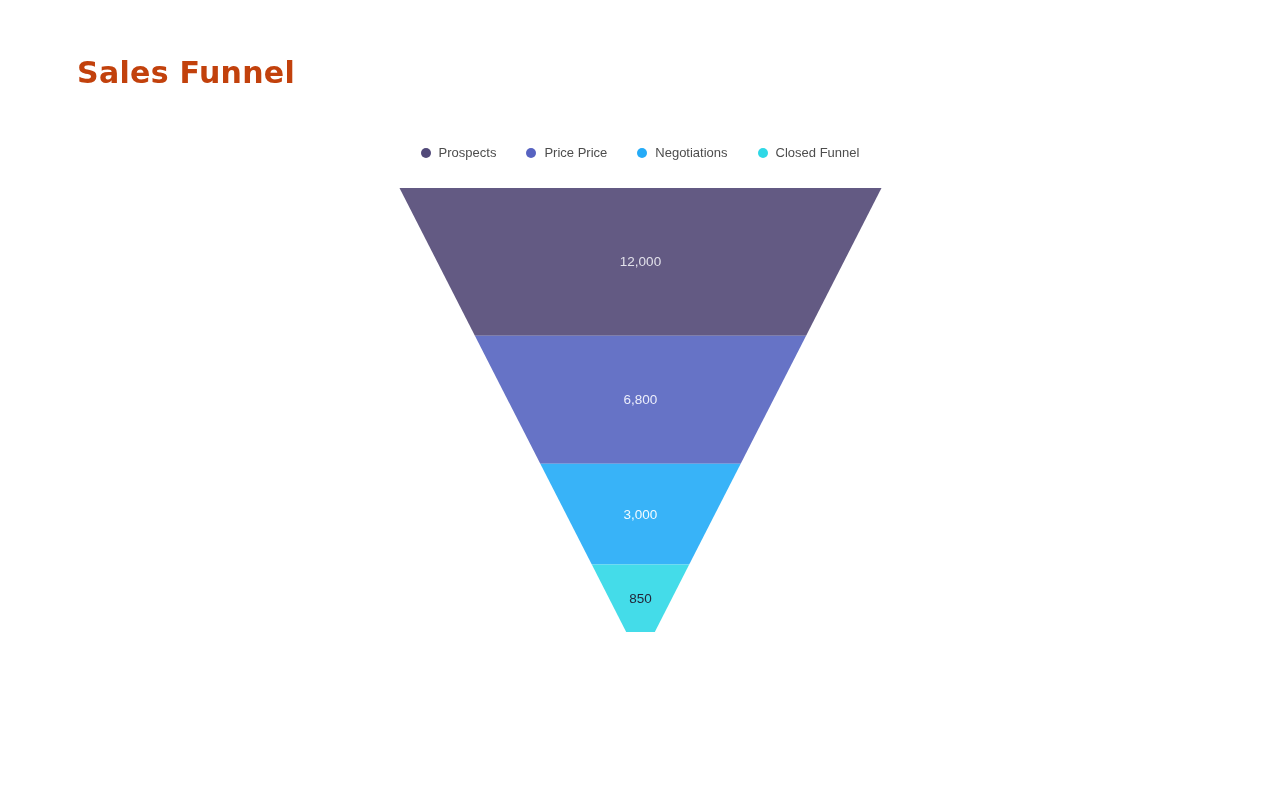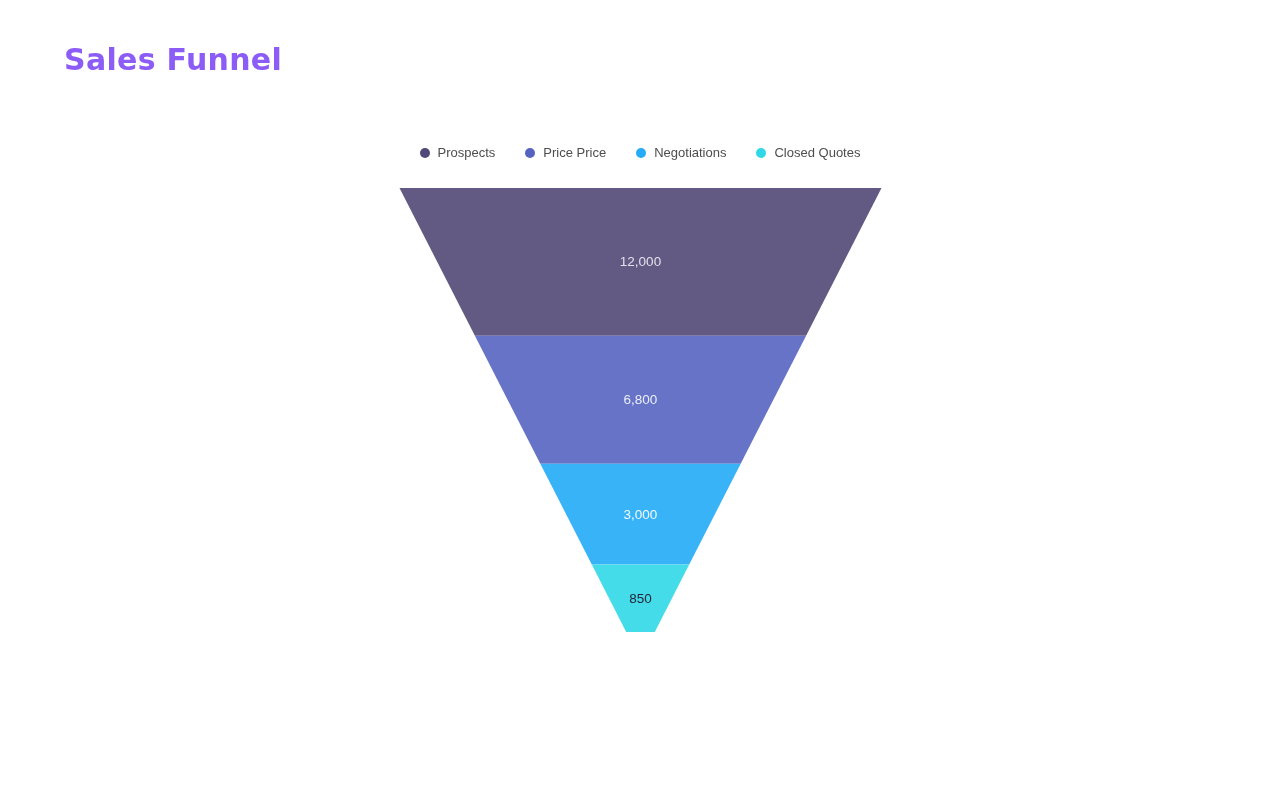--- a/index.html
+++ b/index.html
@@ -14,26 +14,26 @@
   .page {
     position: relative;
     width: 1280px;
     height: 800px;
     background: #ffffff;
   }
   .page-title {
     position: absolute;
     left: 60px;
     top: 38px;
-    margin: 4px;
+    margin: 17px;
     font-family: "DejaVu Sans", sans-serif;
     font-size: 30px;
     font-weight: 800;
     letter-spacing: 0.3px;
-    color: #8b5cf6;
+    color: #c2410c;
   }
   .chart-legend {
     position: absolute;
     left: 0;
     top: 145px;
     width: 1280px;
     display: flex;
     justify-content: center;
     align-items: center;
     column-gap: 30px;
@@ -88,21 +88,21 @@
       <div class="legend-item">
         <span class="legend-dot" style="background: rgb(87, 99, 193);"></span>
         <span class="legend-label">Price Price</span>
       </div>
       <div class="legend-item">
         <span class="legend-dot" style="background: rgb(37, 171, 247);"></span>
         <span class="legend-label">Negotiations</span>
       </div>
       <div class="legend-item">
         <span class="legend-dot" style="background: rgb(47, 216, 230);"></span>
-        <span class="legend-label">Closed Quotes</span>
+        <span class="legend-label">Closed Funnel</span>
       </div>
     </div>
 
   <svg class="funnel-svg" id="funnel-svg" viewBox="0 0 1280 800" xmlns="http://www.w3.org/2000/svg">
       <polygon points="399.5,188.0 881.5,188.0 806.1,335.7 474.9,335.7" fill="#635a83"></polygon>
       <text x="640.5" y="261.9" text-anchor="middle" dominant-baseline="central" fill="#e2e1ea" class="funnel-value-label">12,000</text>
       <polygon points="474.9,335.7 806.1,335.7 740.7,463.7 540.3,463.7" fill="#6673c6"></polygon>
       <text x="640.5" y="399.7" text-anchor="middle" dominant-baseline="central" fill="#eceefb" class="funnel-value-label">6,800</text>
       <polygon points="540.3,463.7 740.7,463.7 689.2,564.5 591.8,564.5" fill="#38b3f8"></polygon>
       <text x="640.5" y="514.1" text-anchor="middle" dominant-baseline="central" fill="#f2fbff" class="funnel-value-label">3,000</text>

